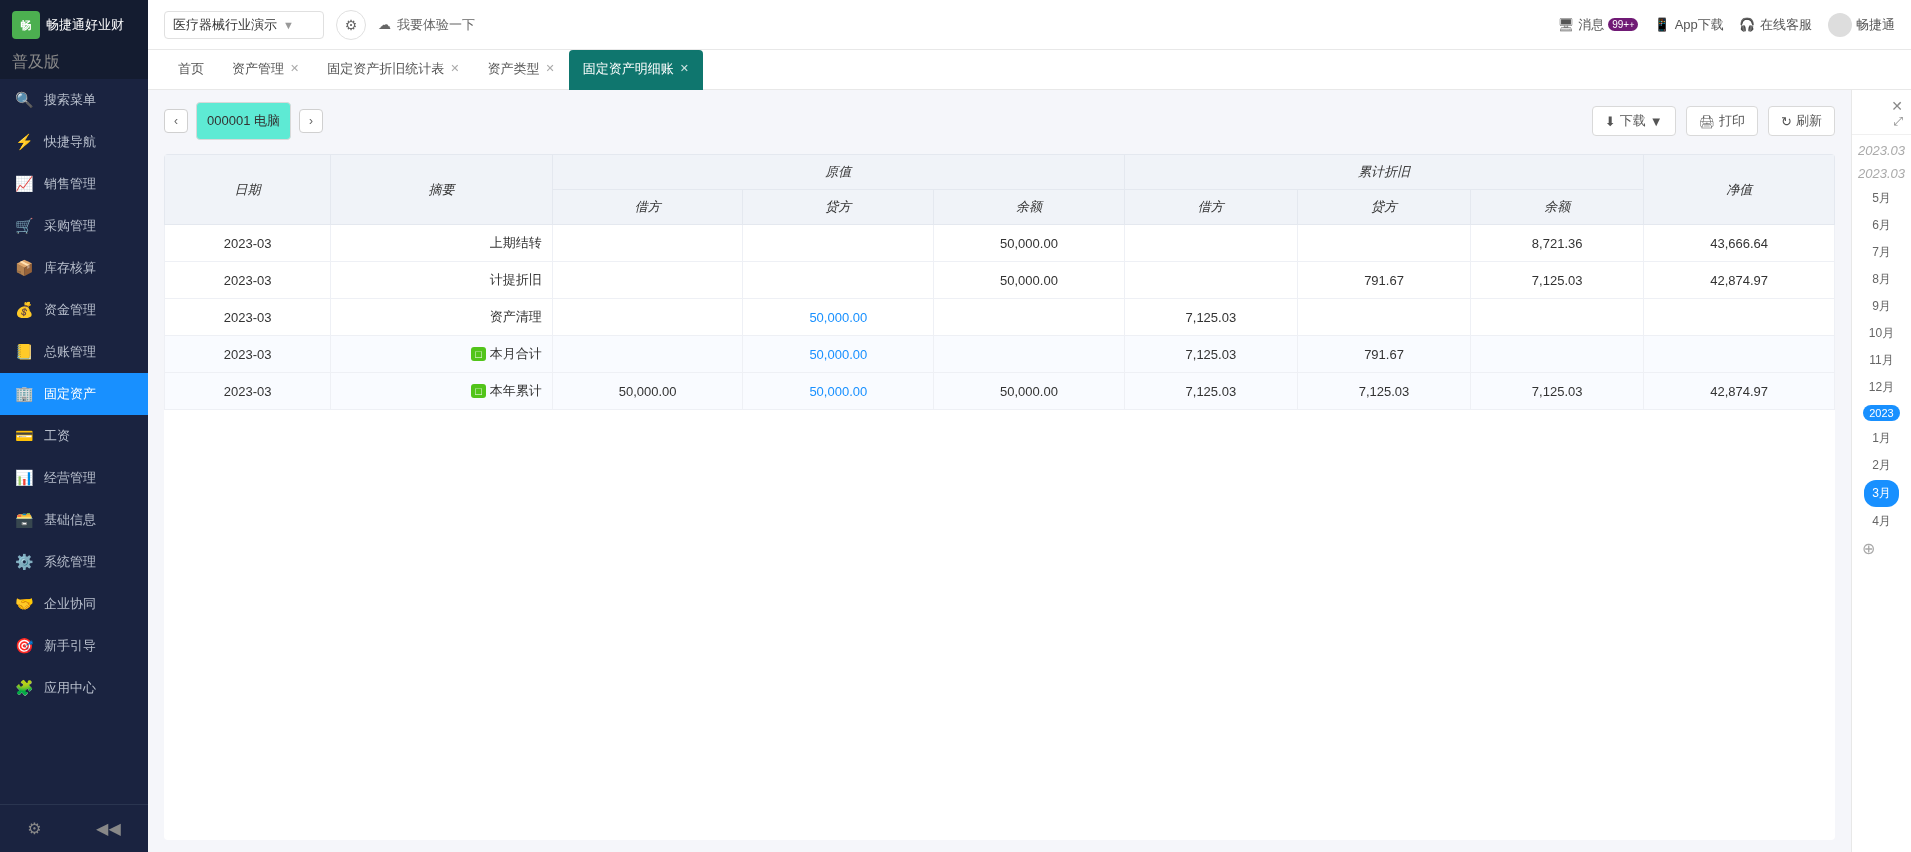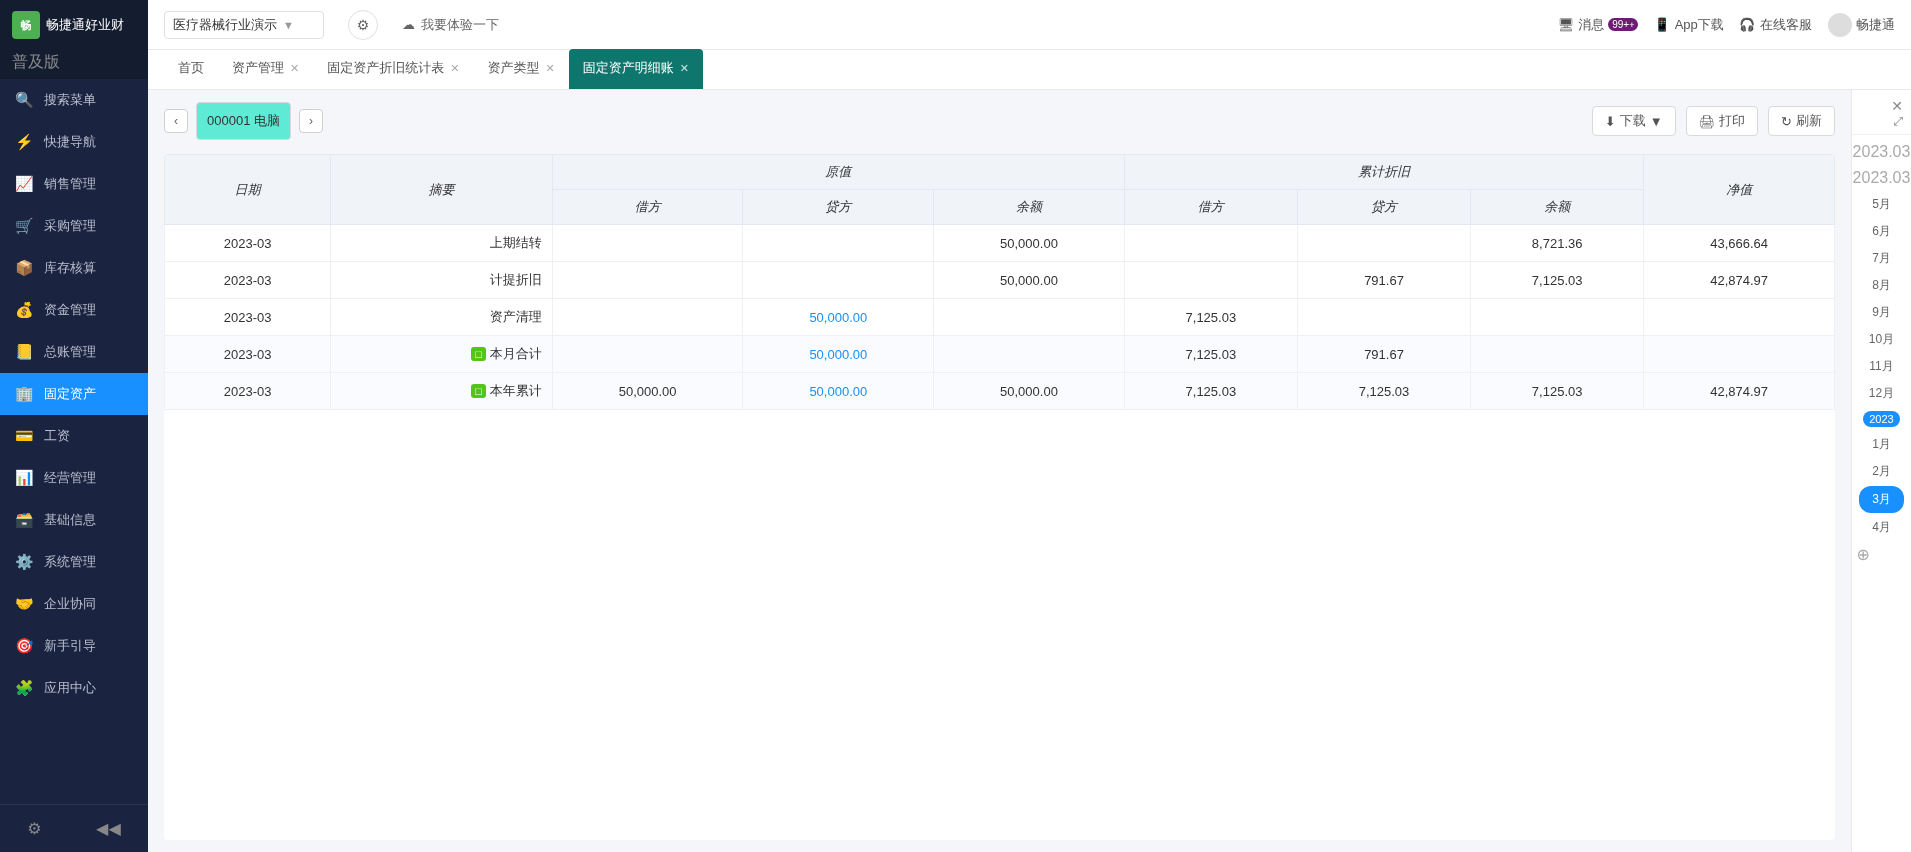--- a/index.html
+++ b/index.html
@@ -85,21 +85,21 @@
       overflow: hidden;
     }
 
     
     .topbar {
       height: 50px;
       background: #fff;
       display: flex;
       align-items: center;
       padding: 16px 16px;
-      gap: 24px;
+      gap: 12px;
       border-bottom: 1px solid #e8e8e8;
       flex-shrink: 0;
     }
     .topbar-company {
       display: flex; align-items: center; gap: 6px;
       font-size: 13px; color: #333; cursor: pointer;
       padding: 4px 8px;
       border: 1px solid #e0e0e0;
       border-radius: 4px;
       min-width: 160px;
@@ -132,21 +132,21 @@
       border-radius: 8px;
       min-width: 16px;
       text-align: center;
     }
     .badge-plus { font-size: 9px; }
 
     
     .tabbar {
       background: #fff;
       display: flex;
-      align-items: flex-end;
+      align-items: center;
       padding: 0 16px;
       border-bottom: 1px solid #e8e8e8;
       height: 40px;
       flex-shrink: 0;
       gap: 0;
     }
     .tab {
       padding: 0 14px;
       height: 40px;
       display: flex; align-items: center; gap: 6px;
@@ -287,21 +287,21 @@
     }
     .right-panel-close {
       cursor: pointer; font-size: 14px; color: #888;
       align-self: flex-end; padding-right: 8px;
     }
     .right-panel-expand {
       cursor: pointer; font-size: 12px; color: #888;
       align-self: flex-end; padding-right: 8px;
     }
     .timeline-year-label {
-      font-size: 16px; color: #aaa; padding: 4px 0;
+      font-size: 13px; color: #aaa; padding: 4px 0; font-style: italic;
     }
     .timeline-item {
       width: 100%;
       text-align: center;
       padding: 5px 0;
       font-size: 12px;
       color: #666;
       cursor: pointer;
     }
     .timeline-item.active-month {

